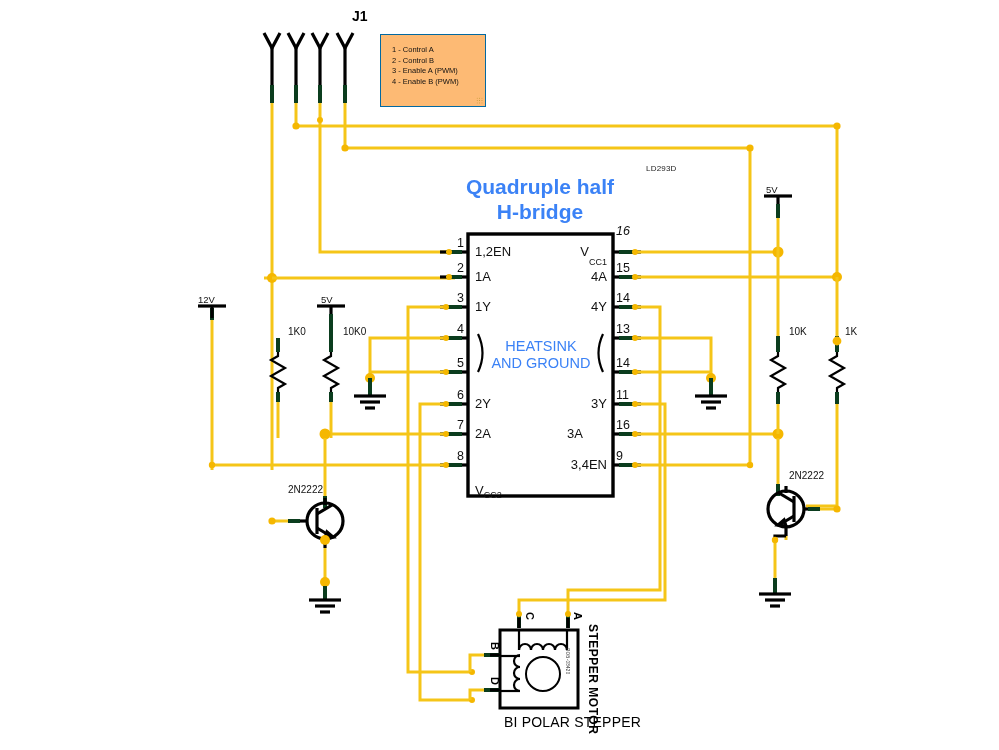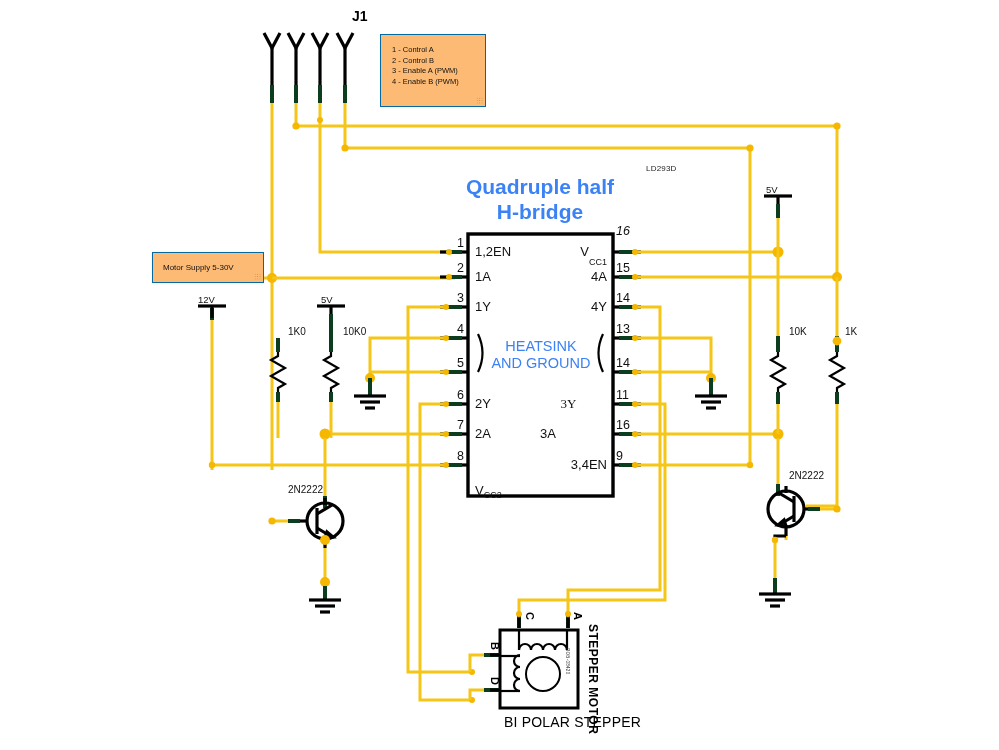--- a/index.html
+++ b/index.html
@@ -347,24 +347,20 @@
   </svg>
 
   <div class="note-box" style="left:380px;top:34px;width:106px;height:73px;">
     <div class="note-text" style="padding:10px 0 0 11px;">1 - Control A
 2 - Control B
 3 - Enable A (PWM)
 4 - Enable B (PWM)</div>
     <span class="grip"></span>
   </div>
 
-  <div class="note-box" style="left:152px;top:252px;width:112px;height:31px;">
-    <div class="note-text" style="padding:10px 0 0 10px;font-size:8px;">Motor Supply 5-30V</div>
-    <span class="grip"></span>
-  </div>
 
   <div class="j1lbl" style="left:352px;top:8px;">J1</div>
 
   <div class="icTitle" style="left:440px;top:174px;width:200px;">Quadruple half
 H-bridge</div>
 
   <div class="lbl tinyref" style="left:646px;top:164px;">LD293D</div>
 
   <div class="icTitle" style="left:488px;top:338px;width:106px;font-size:14.5px;font-weight:normal;line-height:17px;">HEATSINK
 AND GROUND</div>
@@ -394,22 +390,22 @@
   <div class="lbl pinnum" style="left:616px;top:356px;">14</div>
   <div class="lbl pinnum" style="left:616px;top:388px;">11</div>
   <div class="lbl pinnum" style="left:616px;top:418px;">16</div>
   <div class="lbl pinnum" style="left:616px;top:449px;">9</div>
 
   <div class="lbl pinname" style="left:530px;top:244px;width:77px;text-align:right;">
     <span>V</span><span class="sub" style="position:relative;top:9px;">CC1</span>
   </div>
   <div class="lbl pinname" style="left:530px;top:269px;width:77px;text-align:right;">4A</div>
   <div class="lbl pinname" style="left:530px;top:299px;width:77px;text-align:right;">4Y</div>
-  <div class="lbl pinname" style="left:530px;top:396px;width:77px;text-align:center;font-family:Liberation Serif, serif;">3Y</div>
-  <div class="lbl pinname" style="left:540px;top:426px;width:77px;">3A</div>
+  <div class="lbl pinname" style="left:530px;top:396px;width:77px;text-align:right;">3Y</div>
+  <div class="lbl pinname" style="left:506px;top:426px;width:77px;text-align:right;">3A</div>
   <div class="lbl pinname" style="left:525px;top:457px;width:82px;text-align:right;">3,4EN</div>
 
   <div class="lbl railref" style="left:198px;top:294px;">12V</div>
   <div class="lbl railref" style="left:321px;top:294px;">5V</div>
   <div class="lbl railref" style="left:766px;top:184px;">5V</div>
 
   <div class="lbl compref" style="left:288px;top:326px;">1K0</div>
   <div class="lbl compref" style="left:343px;top:326px;">10K0</div>
   <div class="lbl compref" style="left:789px;top:326px;">10K</div>
   <div class="lbl compref" style="left:845px;top:326px;">1K</div>

